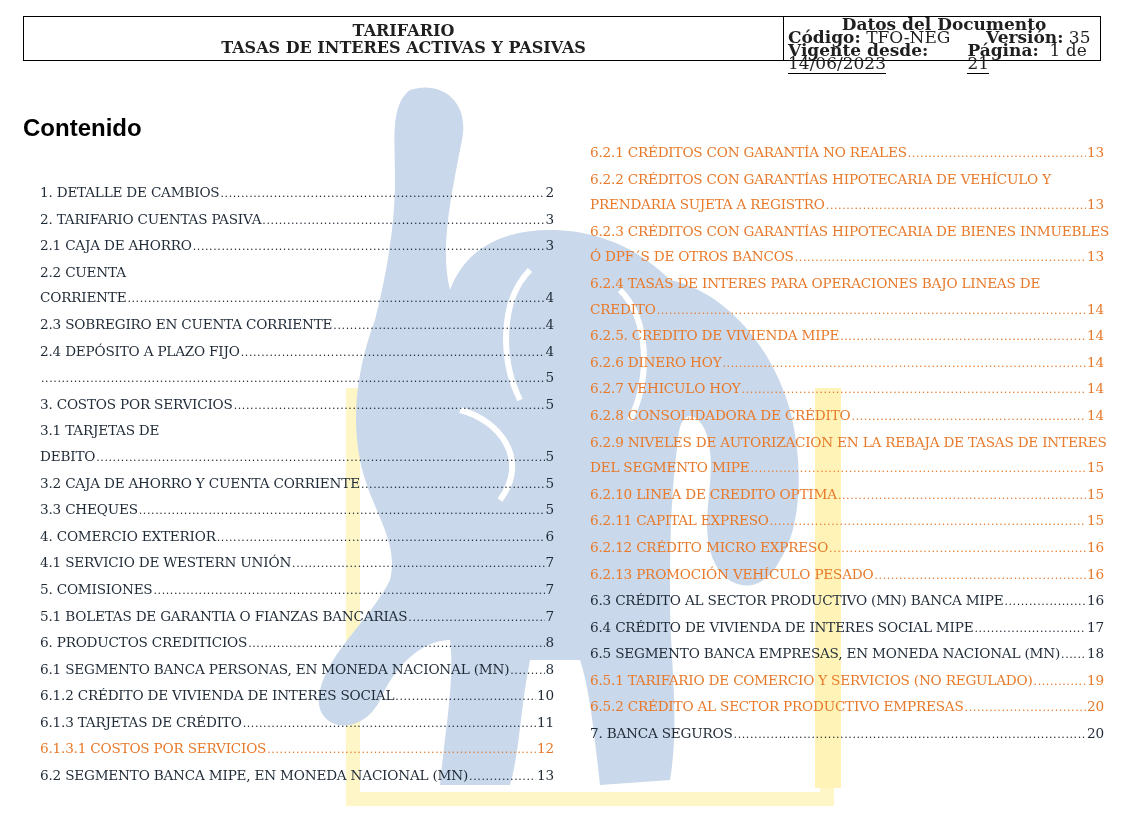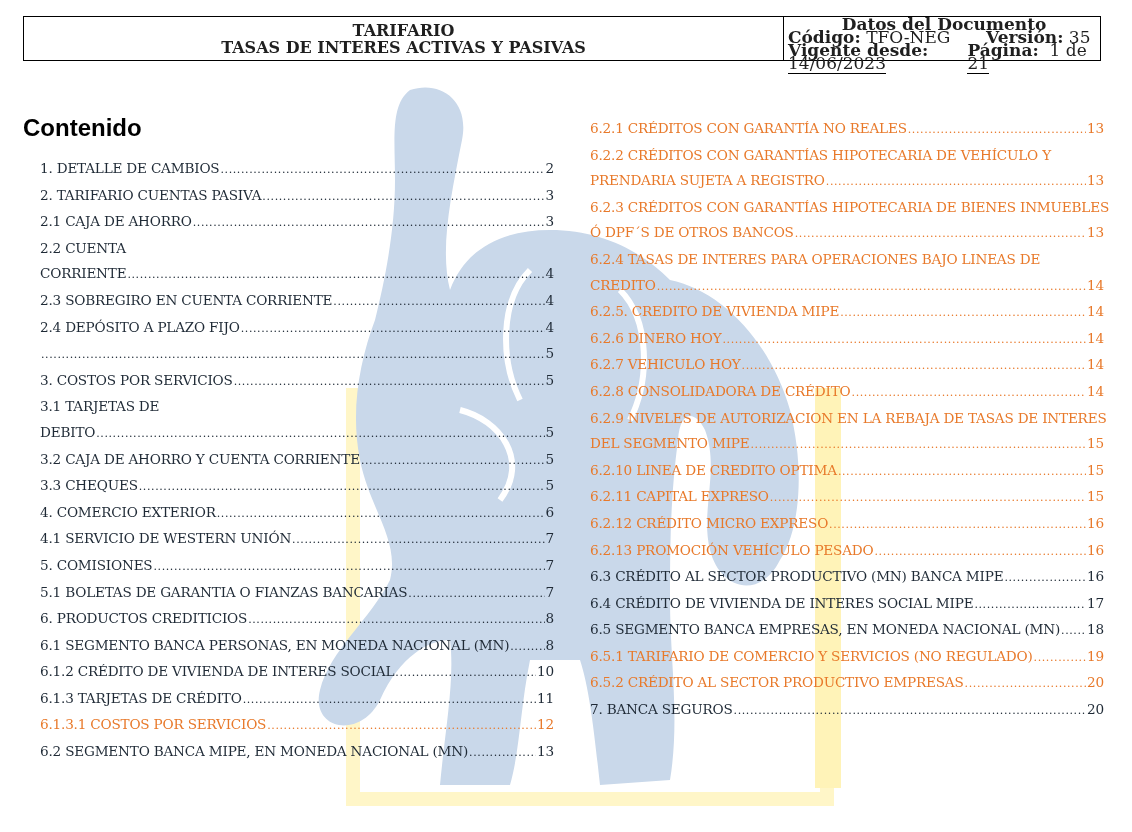--- a/index.html
+++ b/index.html
@@ -25,21 +25,21 @@
     .h-meta { width: 316px; font-size: 17px; line-height: 13px; padding: 1px 0 0 4px; box-sizing: border-box; }
     .h-meta .mtitle { text-align: center; font-weight: bold; }
     .h-meta .row { display: flex; }
     .h-meta .c1 { width: 198px; }
     .h-meta b { font-weight: bold; }
     .h-meta .u { border-bottom: 1px solid #000; }
 
     
     .toc-title { position: absolute; left: 23px; top: 114px; font-family: "Liberation Sans", sans-serif;
                  font-weight: bold; font-size: 24px; color: #000; z-index: 2; }
-    .col { position: absolute; z-index: 2; }
+    .col { position: absolute; z-index: 2; margin-top: 24px; }
     .col-left { left: 40px; top: 156px; width: 514px; }
     .col-right { left: 590px; top: 116px; width: 514px; }
     .entry { font-size: 13.6px; line-height: 25.6px; letter-spacing: -0.2px; color: #1f2a36; }
     .entry.orange { color: #e8792a; }
     .line { display: flex; align-items: baseline; white-space: nowrap; }
     .line .txt { flex: 0 0 auto; }
     .line .dots { flex: 1 1 auto; overflow: hidden; margin: 0 1px; }
     .line .dots::before { content: "........................................................................................................................................................................................................................"; letter-spacing: 0.6px; font-size: 11px; }
     .line .pg { flex: 0 0 auto; }
     .cont { display: block; white-space: nowrap; }

